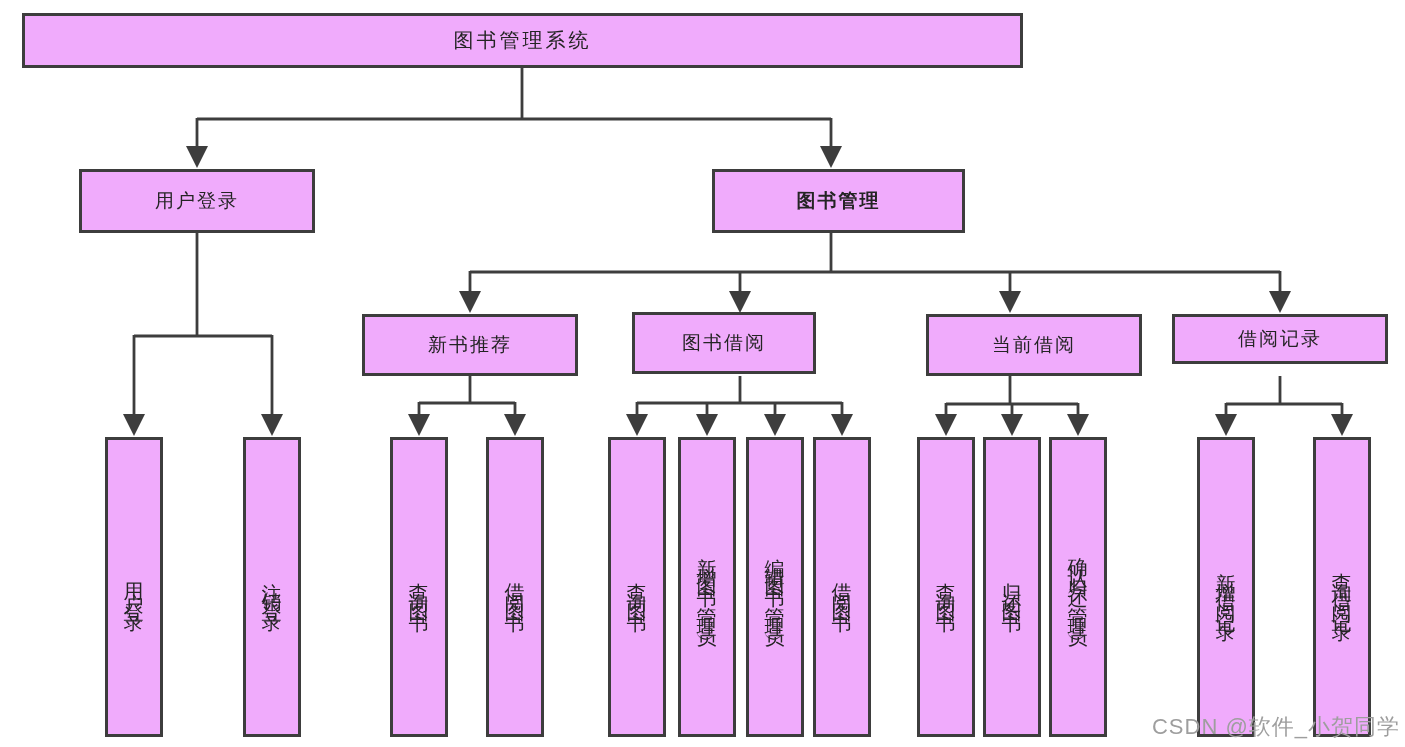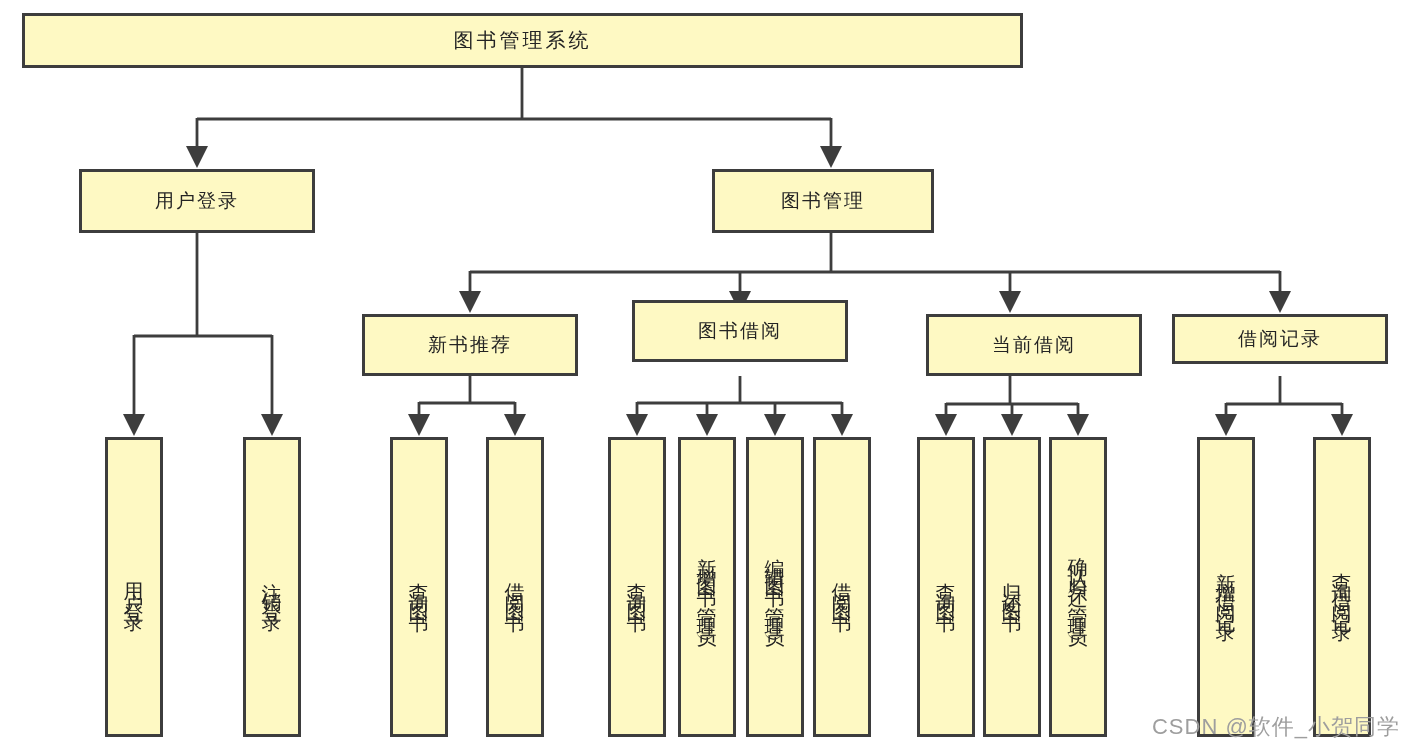--- a/index.html
+++ b/index.html
@@ -20,21 +20,21 @@
     left: 0;
     top: 0;
     width: 1405px;
     height: 747px;
     z-index: 1;
   }
   .box {
     position: absolute;
     box-sizing: border-box;
     border: 3px solid #3d3d3d;
-    background: #fef9c3;
+    background: #f0abfc;
     display: flex;
     align-items: center;
     justify-content: center;
     color: #242424;
     z-index: 2;
   }
   .h-label {
     font-size: 19px;
     letter-spacing: 2px;
     white-space: nowrap;
@@ -142,28 +142,28 @@
     </g>
   </svg>
 
   <div class="box root-box" style="left:22px; top:13px; width:1001px; height:55px;">
     <span class="h-label">图书管理系统</span>
   </div>
 
   <div class="box" style="left:79px; top:169px; width:236px; height:64px;">
     <span class="h-label">用户登录</span>
   </div>
-  <div class="box" style="left:712px; top:169px; width:222px; height:64px;">
+  <div class="box" style="left:712px; top:169px; width:253px; height:64px;font-weight:bold;">
     <span class="h-label">图书管理</span>
   </div>
 
   <div class="box" style="left:362px; top:314px; width:216px; height:62px;">
     <span class="h-label">新书推荐</span>
   </div>
-  <div class="box" style="left:632px; top:300px; width:216px; height:62px;">
+  <div class="box" style="left:632px; top:312px; width:184px; height:62px;">
     <span class="h-label">图书借阅</span>
   </div>
   <div class="box" style="left:902px; top:314px; width:216px; height:62px;margin-left:24px;">
     <span class="h-label">当前借阅</span>
   </div>
   <div class="box" style="left:1172px; top:314px; width:216px; height:50px;justify-content:center;">
     <span class="h-label">借阅记录</span>
   </div>
 
   <div class="box v-box" style="left:105px;">

